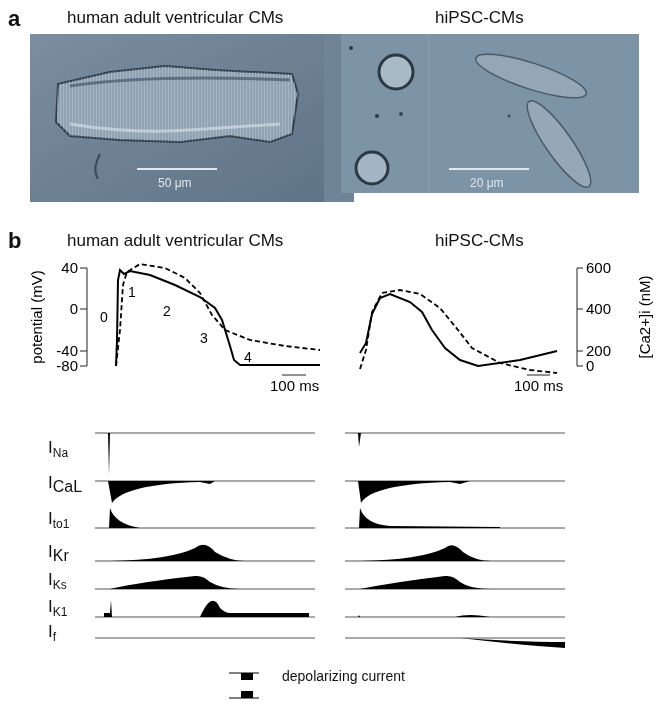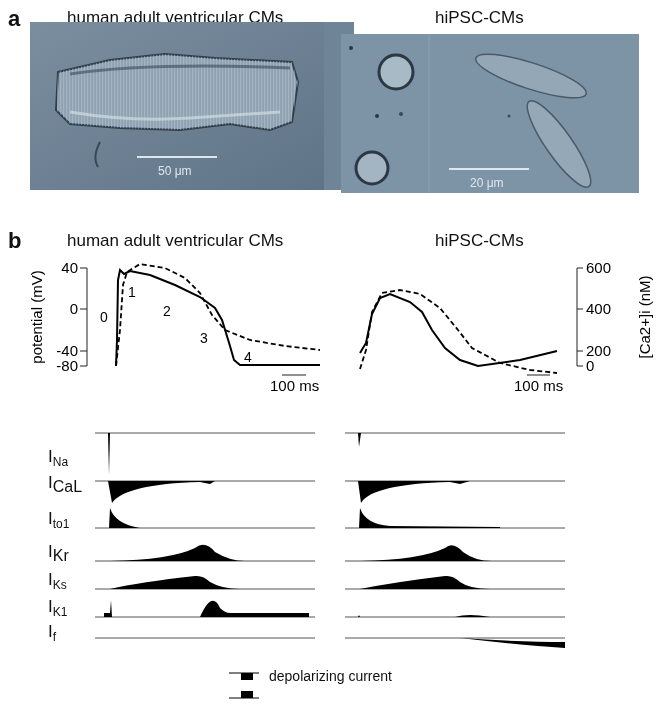--- a/index.html
+++ b/index.html
@@ -13,21 +13,21 @@
   svg text { font-family:"Liberation Sans", sans-serif; }
   .legend-row { position:absolute; font-size:14px; white-space:nowrap; display:flex; align-items:center; }
 </style>
 </head>
 <body>
 
 <div class="abs panel-letter" style="left:8px;top:6px;">a</div>
 <div class="abs title" style="left:67px;top:8px;">human adult ventricular CMs</div>
 <div class="abs title" style="left:435px;top:8px;">hiPSC-CMs</div>
 
-<div class="micro" style="left:30px;top:22px;width:324px;height:168px;">
+<div class="micro" style="left:30px;top:34px;width:324px;height:168px;">
   <svg width="294" height="168">
     <defs>
       <linearGradient id="bgA" x1="0" y1="0" x2="1" y2="1">
           <stop offset="0" stop-color="#7a8ea0"></stop>
           <stop offset="1" stop-color="#5f7486"></stop>
         </linearGradient>
       <pattern id="stri" width="3" height="6" patternUnits="userSpaceOnUse">
           <rect width="1.2" height="6" fill="#b9c6d0" opacity="0.5"></rect>
         </pattern>
     </defs>
@@ -101,21 +101,21 @@
     <line x1="577" y1="101" x2="583" y2="101"></line>
     <line x1="577" y1="116" x2="583" y2="116"></line>
   </g>
   <text x="586" y="23" font-size="15">600</text>
   <text x="586" y="64" font-size="15">400</text>
   <text x="586" y="106" font-size="15">200</text>
   <text x="586" y="121" font-size="15">0</text>
   <text transform="translate(650,67) rotate(-90)" text-anchor="middle" font-size="15">[Ca2+]i (nM)</text>
 </svg>
 
-<div class="abs" style="left:48px;top:448px;font-size:17px;line-height:1;"><span>I</span><sub style="font-size:12px">Na</sub></div>
+<div class="abs" style="left:48px;top:439px;font-size:17px;line-height:1;"><span>I</span><sub style="font-size:12px">Na</sub></div>
 <div class="abs" style="left:48px;top:474px;font-size:17px;line-height:1;"><span>I</span><sub style="font-size:16px">CaL</sub></div>
 <div class="abs" style="left:48px;top:510px;font-size:17px;line-height:1;"><span>I</span><sub style="font-size:12px">to1</sub></div>
 <div class="abs" style="left:48px;top:543px;font-size:17px;line-height:1;"><span>I</span><sub style="font-size:16px">Kr</sub></div>
 <div class="abs" style="left:48px;top:571px;font-size:17px;line-height:1;"><span>I</span><sub style="font-size:12px">Ks</sub></div>
 <div class="abs" style="left:48px;top:598px;font-size:17px;line-height:1;"><span>I</span><sub style="font-size:12px">K1</sub></div>
 <div class="abs" style="left:48px;top:623px;font-size:17px;line-height:1;"><span>I</span><sub style="font-size:12px">f</sub></div>
 
 <svg class="abs" style="left:0;top:420px;" width="658" height="230">
   <g stroke="#555" stroke-width="1">
 
@@ -150,20 +150,20 @@
   <path d="M360,169 Q395,162 445,156 Q453,155 460,162 Q470,169 490,169 Z" fill="#000"></path>
   <path d="M358,197 L359,195 L360,197 Z M455,197 Q468,193 490,197 Z" fill="#000"></path>
   <path d="M460,218 Q520,222 565,222 L565,228 Q520,225 460,218 Z" fill="#000"></path>
 </svg>
 
 <div class="legend-row" style="left:229px;top:668px;">
   <svg width="30" height="12">
       <line x1="0" y1="3" x2="30" y2="3" stroke="#000" stroke-width="1"></line>
       <rect x="12" y="3" width="12" height="7" fill="#000"></rect>
     </svg>
-  <span style="margin-left:10px">depolarizing current</span>
+  <span style="margin-left:23px">depolarizing current</span>
 </div>
 <div class="legend-row" style="left:229px;top:688px;">
   <svg width="30" height="12">
       <line x1="0" y1="10" x2="30" y2="10" stroke="#000" stroke-width="1"></line>
       <rect x="12" y="3" width="12" height="7" fill="#000"></rect>
     </svg>
 </div>
 
 </body></html>

